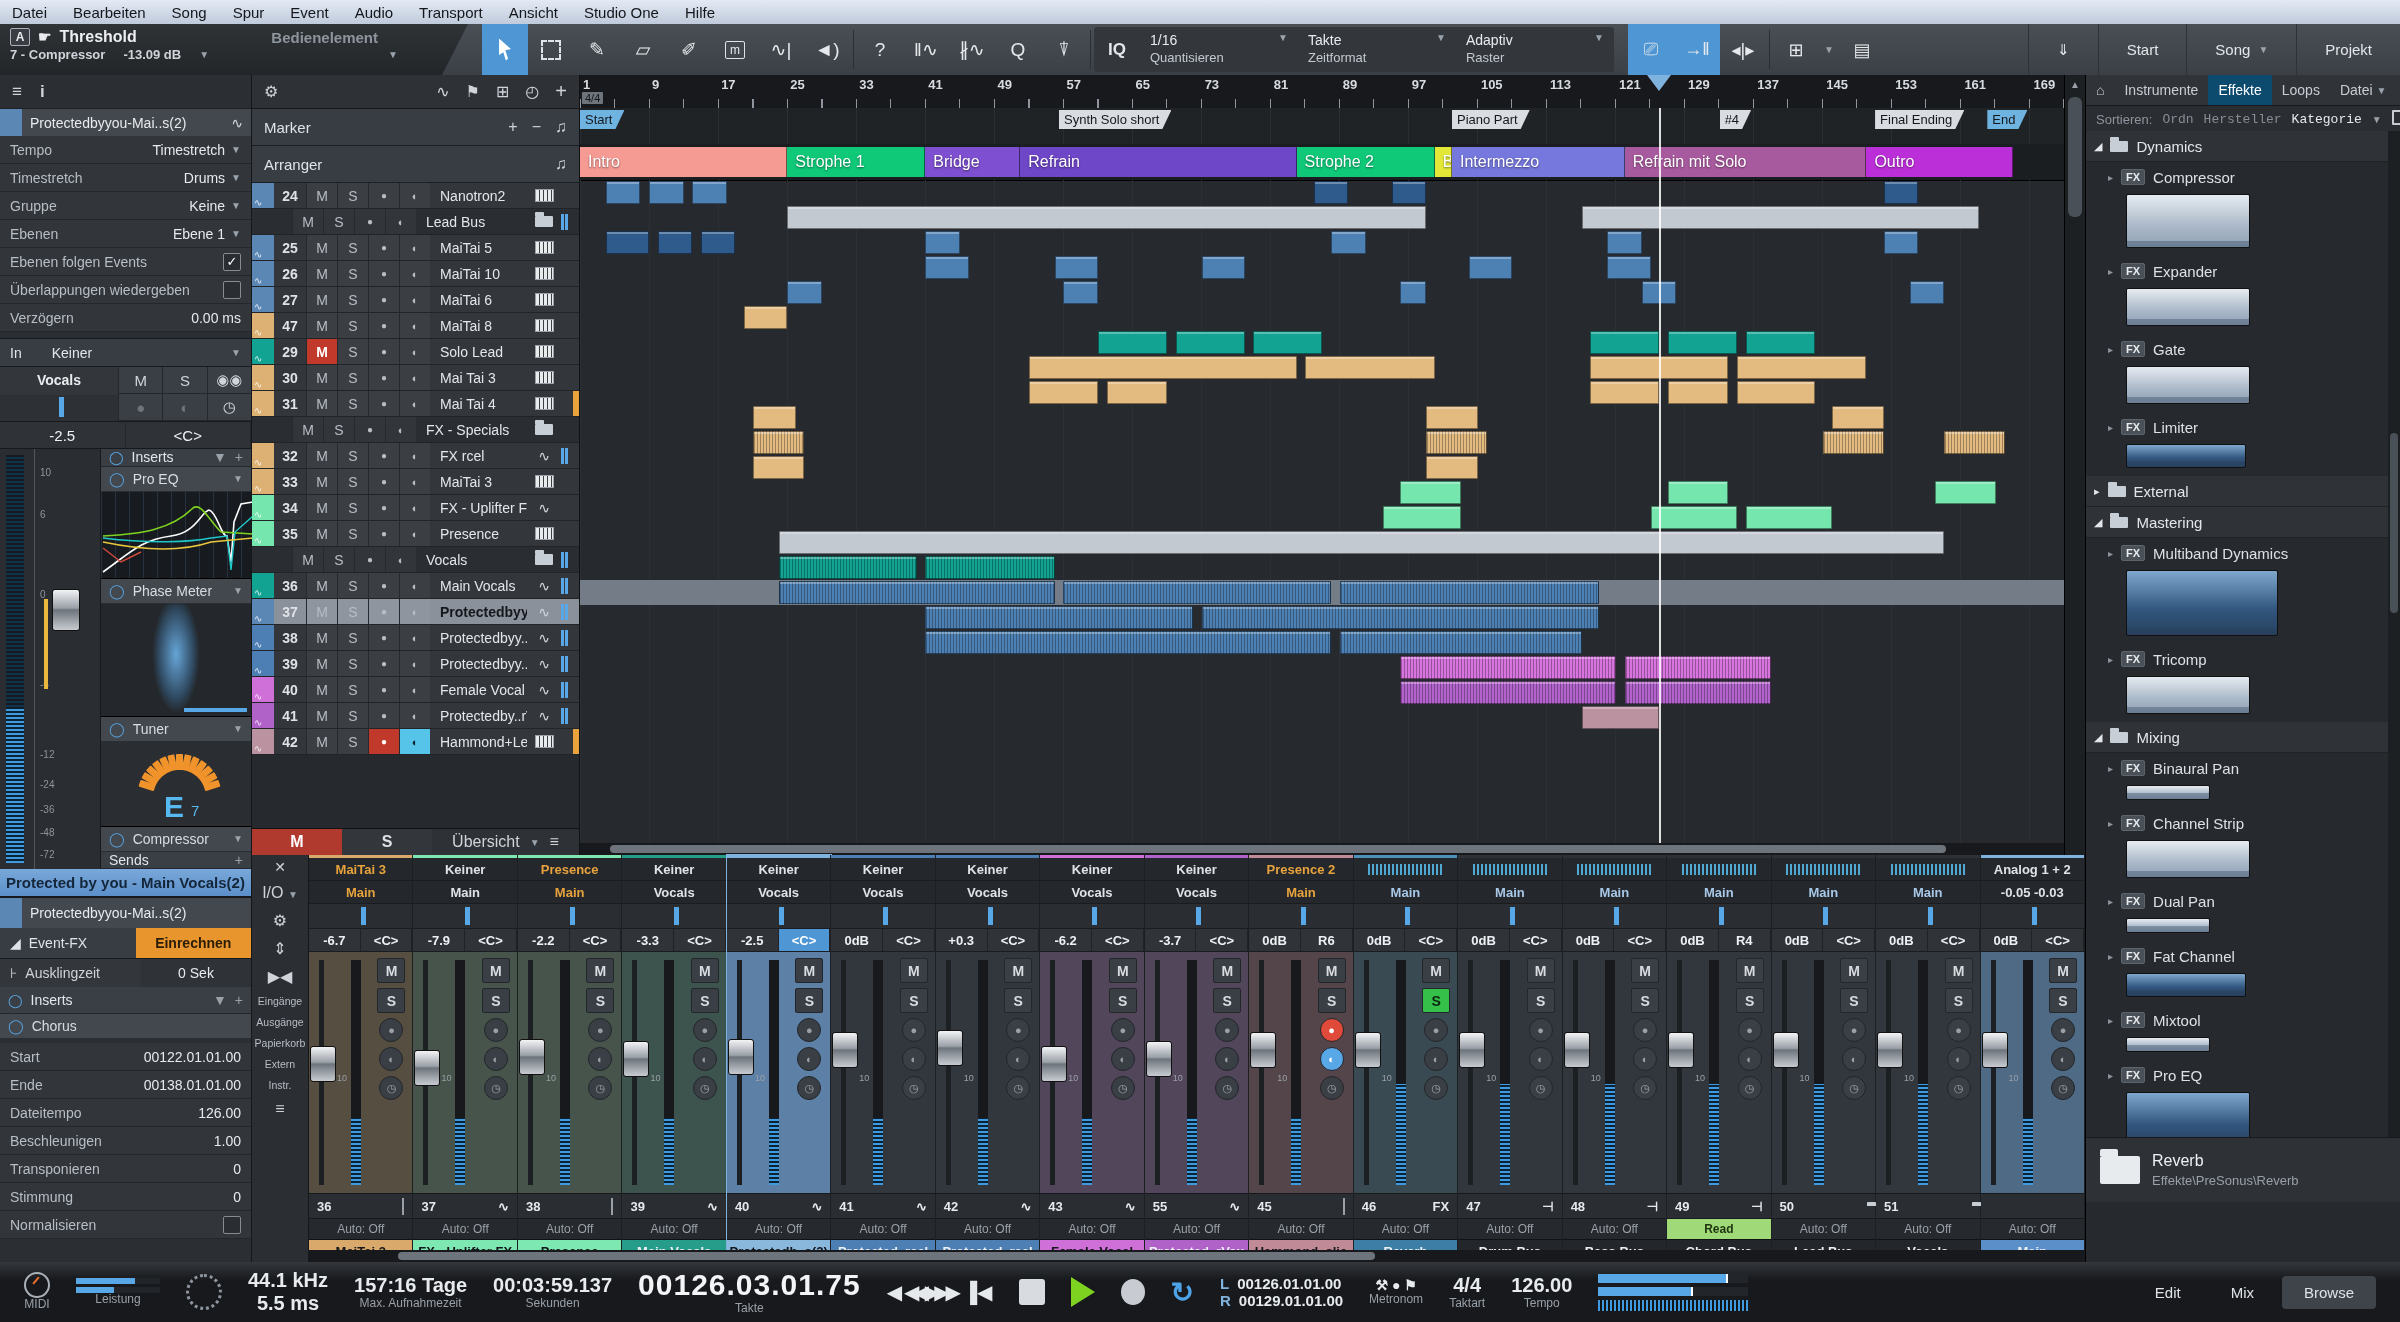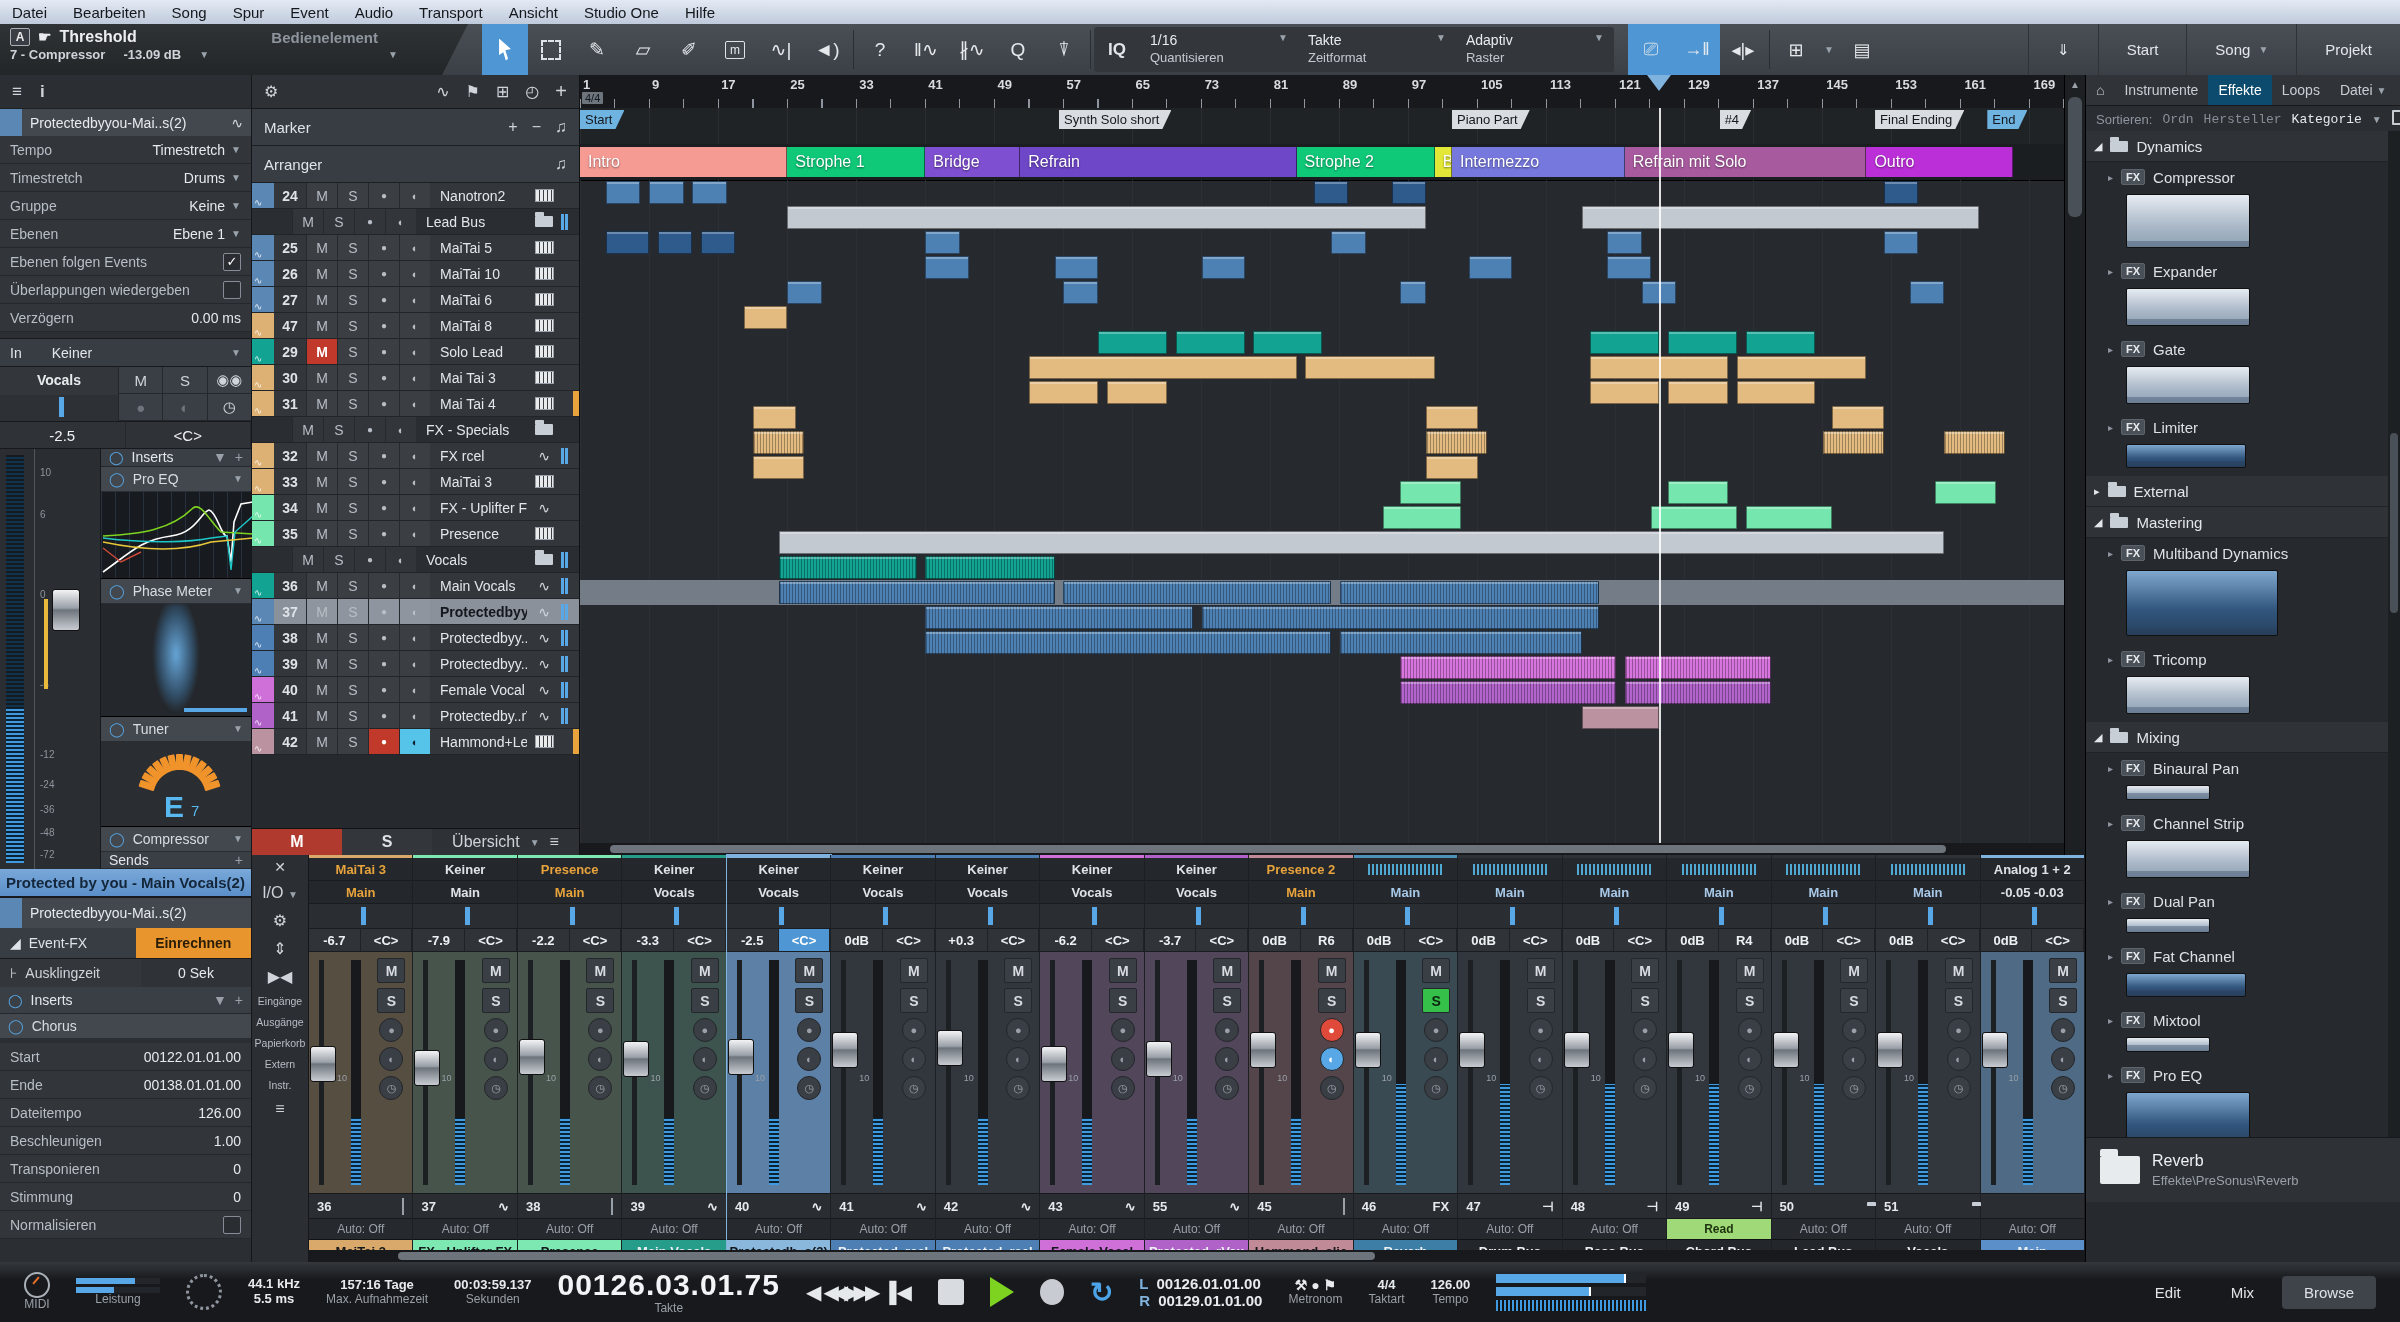--- a/index.html
+++ b/index.html
@@ -198,21 +198,21 @@
   .cic.bluon{background:#58a8e8;color:#fff;}
   .numrow{height:24px;display:flex;align-items:center;justify-content:space-between;padding:0 8px;background:#2a2d31;border-top:1px solid #17191c;color:#e6e9ed;font-size:13px;font-weight:bold;}
   .autorow{height:20px;display:flex;align-items:center;justify-content:center;font-size:12px;color:#9aa0a8;background:#26292d;border-top:1px solid #17191c;}
   .autorow.read{background:#9fd978;color:#1d330e;font-weight:bold;}
   .tagrow{height:22px;display:flex;align-items:center;justify-content:center;font-size:13px;font-weight:bold;border-top:1px solid #101214;}
   .mixhscroll{position:absolute;left:57px;right:0;bottom:0;height:12px;background:#17191c;}
   .mixhscroll .thumb{position:absolute;left:5%;top:2px;width:55%;height:8px;background:#6e747c;border-radius:4px;}
   
   .transport{left:0;top:1262px;width:2400px;height:60px;background:linear-gradient(#34383d,#17191c 30%);display:flex;align-items:center;padding:0 24px;box-sizing:border-box;gap:26px;}
   .tcell{display:flex;flex-direction:column;align-items:center;line-height:1.15;}
-  .tcell .v{font-size:13px;color:#e8ebee;font-weight:bold;}
+  .tcell .v{font-size:20px;color:#e8ebee;font-weight:bold;}
   .tcell .l{font-size:12px;color:#9aa0a8;}
   .bigpos{font-size:30px;font-weight:bold;color:#f2f4f6;letter-spacing:1px;}
   .navico{color:#e6e9ec;font-size:20px;display:flex;align-items:center;gap:2px;}
   .stopbtn{width:26px;height:26px;background:#d8dce1;border-radius:3px;}
   .playbtn{width:0;height:0;border-top:15px solid transparent;border-bottom:15px solid transparent;border-left:24px solid #7ed321;}
   .recbtn{width:24px;height:26px;background:#c8ccd2;border-radius:50%;}
   .loopbtn{font-size:28px;color:#4da3e8;font-weight:bold;}
   .lr .row{display:flex;gap:8px;font-size:15px;color:#e8ebee;font-weight:bold;}
   .lr .row .k{color:#7fb2dd;}
   .spin{width:30px;height:30px;border:3px dotted #8e959e;border-radius:50%;}

